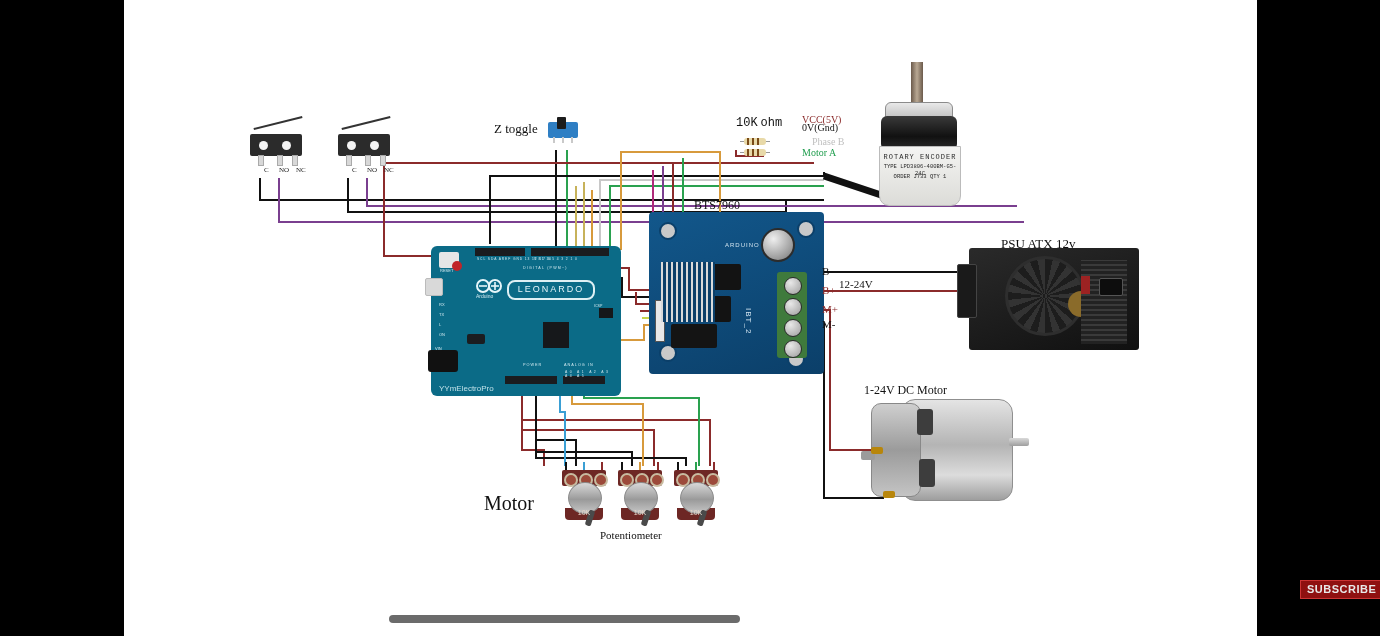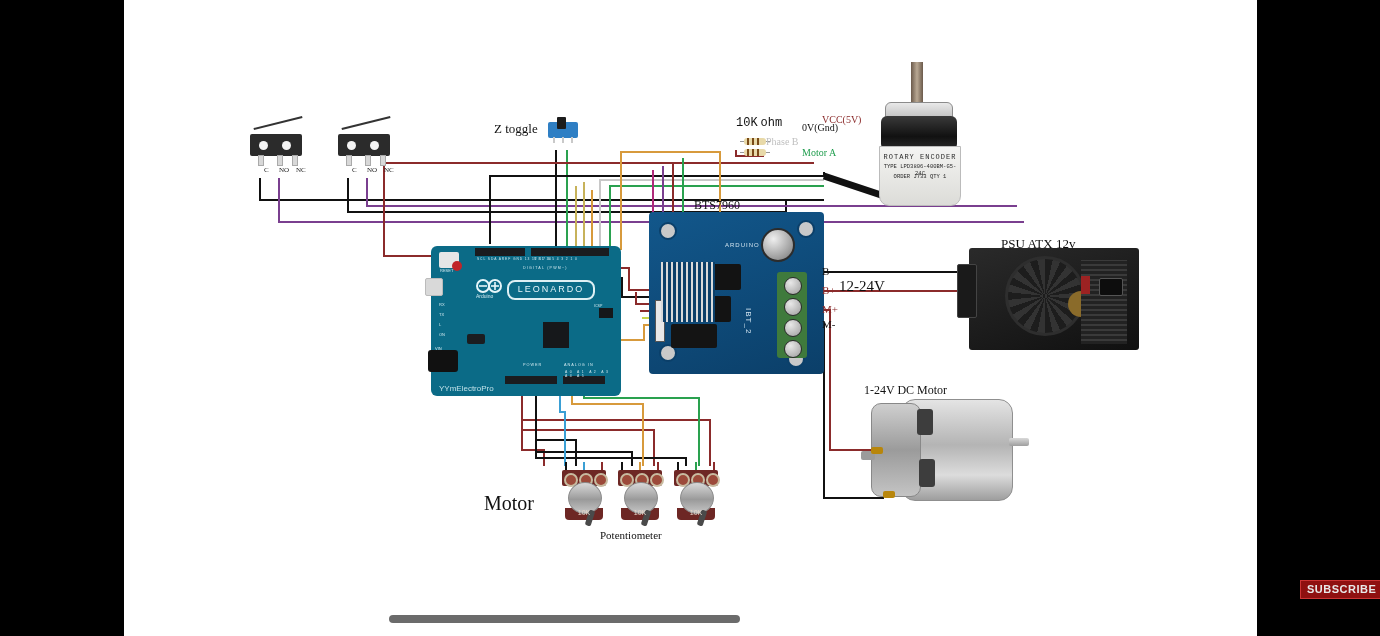--- a/index.html
+++ b/index.html
@@ -220,23 +220,23 @@
       </div>
       <div class="res" style="left:616px;top:149px;">
         <div class="res-lead" style="left:0;"></div>
           <div class="res-lead" style="left:25px;"></div>
         <div class="res-body"></div>
         <div class="res-band" style="left:7px;"></div>
           <div class="res-band" style="left:12px;"></div>
           <div class="res-band" style="left:17px;"></div>
       </div>
 
-      <div class="lbl" style="left:698px;top:114px;font-size:10px;color:#8b2b2b;">VCC(5V)</div>
+      <div class="lbl" style="left:678px;top:114px;font-size:10px;color:#8b2b2b;">VCC(5V)</div>
       <div class="lbl" style="left:678px;top:122px;font-size:10px;color:#111;text-align:center;">0V(Gnd)</div>
-      <div class="lbl" style="left:642px;top:136px;font-size:10px;color:#c0c0c0;">Phase B</div>
+      <div class="lbl" style="left:688px;top:136px;font-size:10px;color:#c0c0c0;">Phase B</div>
       <div class="lbl" style="left:678px;top:147px;font-size:10px;color:#1f9d4d;">Motor A</div>
 
       <div id="arduino">
         <div class="ard-usb"></div>
         <div class="ard-jack"></div>
         <div class="ard-reset">
             <div class="ard-reset-b"></div>
           </div>
         <div class="ard-txt" style="left:9px;top:22px;font-size:4px;">RESET</div>
 
@@ -309,21 +309,21 @@
         <div class="bts-txt" style="left:76px;top:30px;font-size:6px;letter-spacing:1px;">ARDUINO</div>
         <div class="bts-txt" style="left:104px;top:96px;font-size:8px;letter-spacing:1px;transform:rotate(90deg);transform-origin:0 0;">IBT_2</div>
       </div>
 
       <div class="lbl" style="left:698px;top:265px;font-size:11px;color:#111;">B-</div>
       <div class="lbl" style="left:698px;top:284px;font-size:11px;color:#8b2b2b;">B+</div>
       <div class="lbl" style="left:698px;top:303px;font-size:11px;color:#8b2b2b;">M+</div>
       <div class="lbl" style="left:698px;top:318px;font-size:11px;color:#111;">M-</div>
 
       <div class="lbl" style="left:877px;top:236px;font-size:13px;">PSU ATX 12v</div>
-      <div class="lbl" style="left:715px;top:278px;font-size:15px;">12-24V</div>
+      <div class="lbl" style="left:715px;top:278px;font-size:11px;">12-24V</div>
       <div id="psu">
         <div class="psu-conn"></div>
         <div class="psu-fan">
             <div class="psu-hub"></div>
           </div>
         <div class="psu-grill"></div>
         <div class="psu-sw"></div>
         <div class="psu-iec"></div>
       </div>
 

